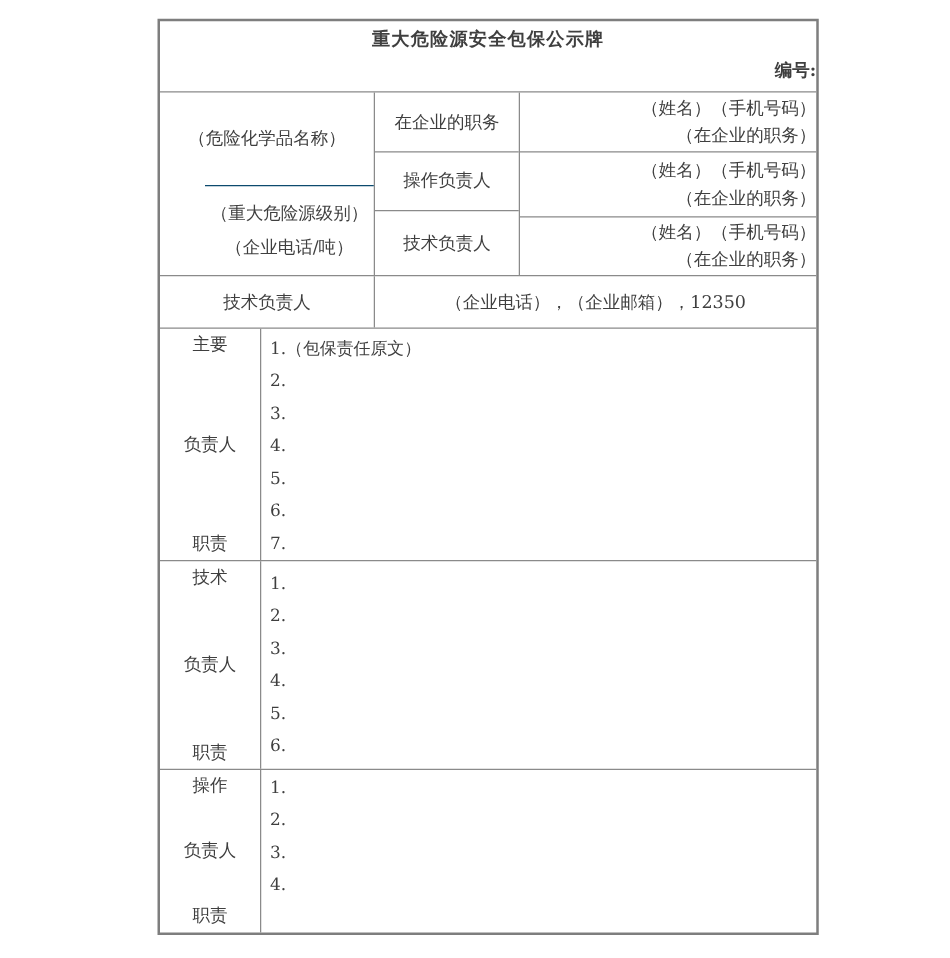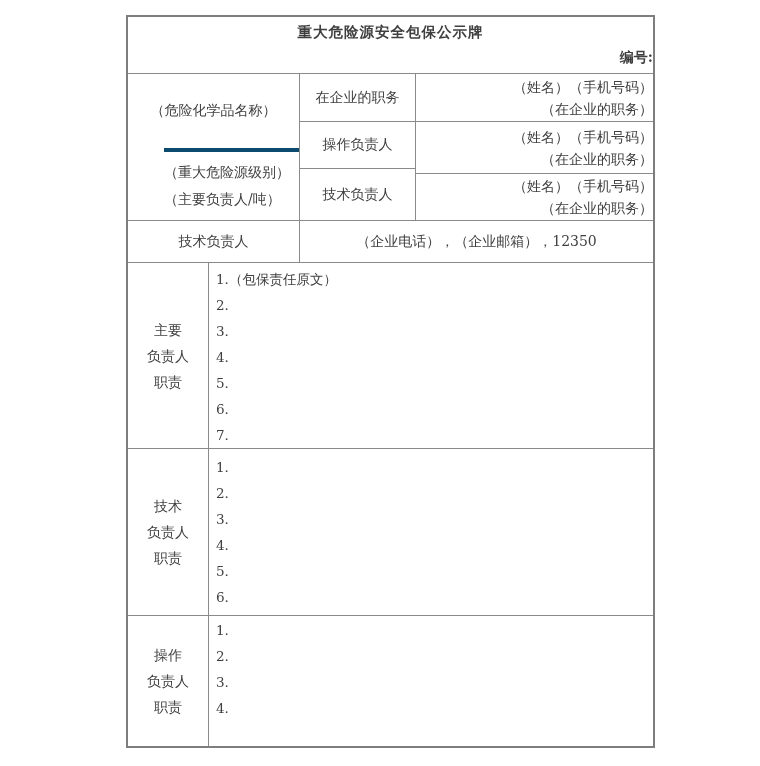--- a/index.html
+++ b/index.html
@@ -24,21 +24,21 @@
 
   
   .title-row { height: 56px; display: flex; flex-direction: column; padding-top: 2px; }
   .title-line { height: 26px; line-height: 26px; text-align: center; font-weight: bold; font-size: 14.5px; letter-spacing: 1px; }
   .serial-line { height: 24px; line-height: 24px; text-align: right; font-weight: bold; }
 
   
   .header-block { height: 147px; border-top: 1px solid #8a8a8a; display: flex; }
   .hcol-left  { width: 172px; border-right: 1px solid #8a8a8a; display: flex; flex-direction: column; }
   .hcell-chem { height: 74px; display: flex; align-items: center; justify-content: center; }
-  .hcell-level { flex: 1; border-top: 4px solid #0c4a6e; display: flex; flex-direction: column; align-items: flex-start; justify-content: center; margin-left: 36px; }
+  .hcell-level { flex: 1; border-top: 1px solid #0c4a6e; display: flex; flex-direction: column; align-items: center; justify-content: center; margin-left: 36px; }
   .hcell-level .ln { line-height: 27px; text-align: center; }
   .hcol-mid   { width: 115px; display: flex; flex-direction: column; }
   .role-cell  { display: flex; align-items: center; justify-content: center; }
   .role-1 { height: 47px; }
   .role-2 { height: 52px; border-top: 1px solid #8a8a8a; }
   .role-3 { flex: 1; border-top: 1px solid #8a8a8a; }
   .hcol-right { flex: 1; border-left: 1px solid #8a8a8a; display: flex; flex-direction: column; }
   .contact-cell { display: flex; flex-direction: column; align-items: flex-end; justify-content: center; }
   .contact-1 { height: 47px; }
   .contact-2 { height: 52px; border-top: 1px solid #8a8a8a; }
@@ -48,21 +48,21 @@
   
   .phone-row { height: 42px; border-top: 1px solid #8a8a8a; display: flex; }
   .phone-label { width: 172px; border-right: 1px solid #8a8a8a; display: flex; align-items: center; justify-content: center; }
   .phone-value { flex: 1; display: flex; align-items: center; justify-content: center; text-align: center; }
 
   
   .section { border-top: 1px solid #8a8a8a; display: flex; }
   .section-1 { height: 186px; }
   .section-2 { height: 167px; }
   .section-3 { flex: 1; }
-  .sec-label { width: 81px; border-right: 1px solid #8a8a8a; display: flex; flex-direction: column; align-items: center; justify-content: center; }
+  .sec-label { width: 81px; border-right: 1px solid #8a8a8a; display: flex; flex-direction: column; align-items: center; justify-content: space-between; }
   .sec-label .ln { line-height: 26px; text-align: center; }
   .sec-items { flex: 1; padding: 3px 6px 0 7px; }
   .sec-items .item { line-height: 26px; font-size: 13.5px; white-space: nowrap; }
   .section-2 .sec-items { padding-top: 5px; }
   .section-3 .sec-items { padding-top: 1px; }
 </style>
 </head>
 <body>
 
 <div class="page">
@@ -71,21 +71,21 @@
     <div class="title-row">
       <div class="title-line">重大危险源安全包保公示牌</div>
       <div class="serial-line">编号:</div>
     </div>
 
     <div class="header-block">
       <div class="hcol-left">
         <div class="hcell-chem">（危险化学品名称）</div>
         <div class="hcell-level">
           <div class="ln">（重大危险源级别）</div>
-          <div class="ln">（主要负责人/吨）</div>
+          <div class="ln">（企业电话/吨）</div>
         </div>
       </div>
       <div class="hcol-mid">
         <div class="role-cell role-1">在企业的职务</div>
         <div class="role-cell role-3">操作负责人</div>
         <div class="role-cell role-2">技术负责人</div>
       </div>
       <div class="hcol-right">
         <div class="contact-cell contact-1">
           <div class="ln">（姓名）（手机号码）</div>

